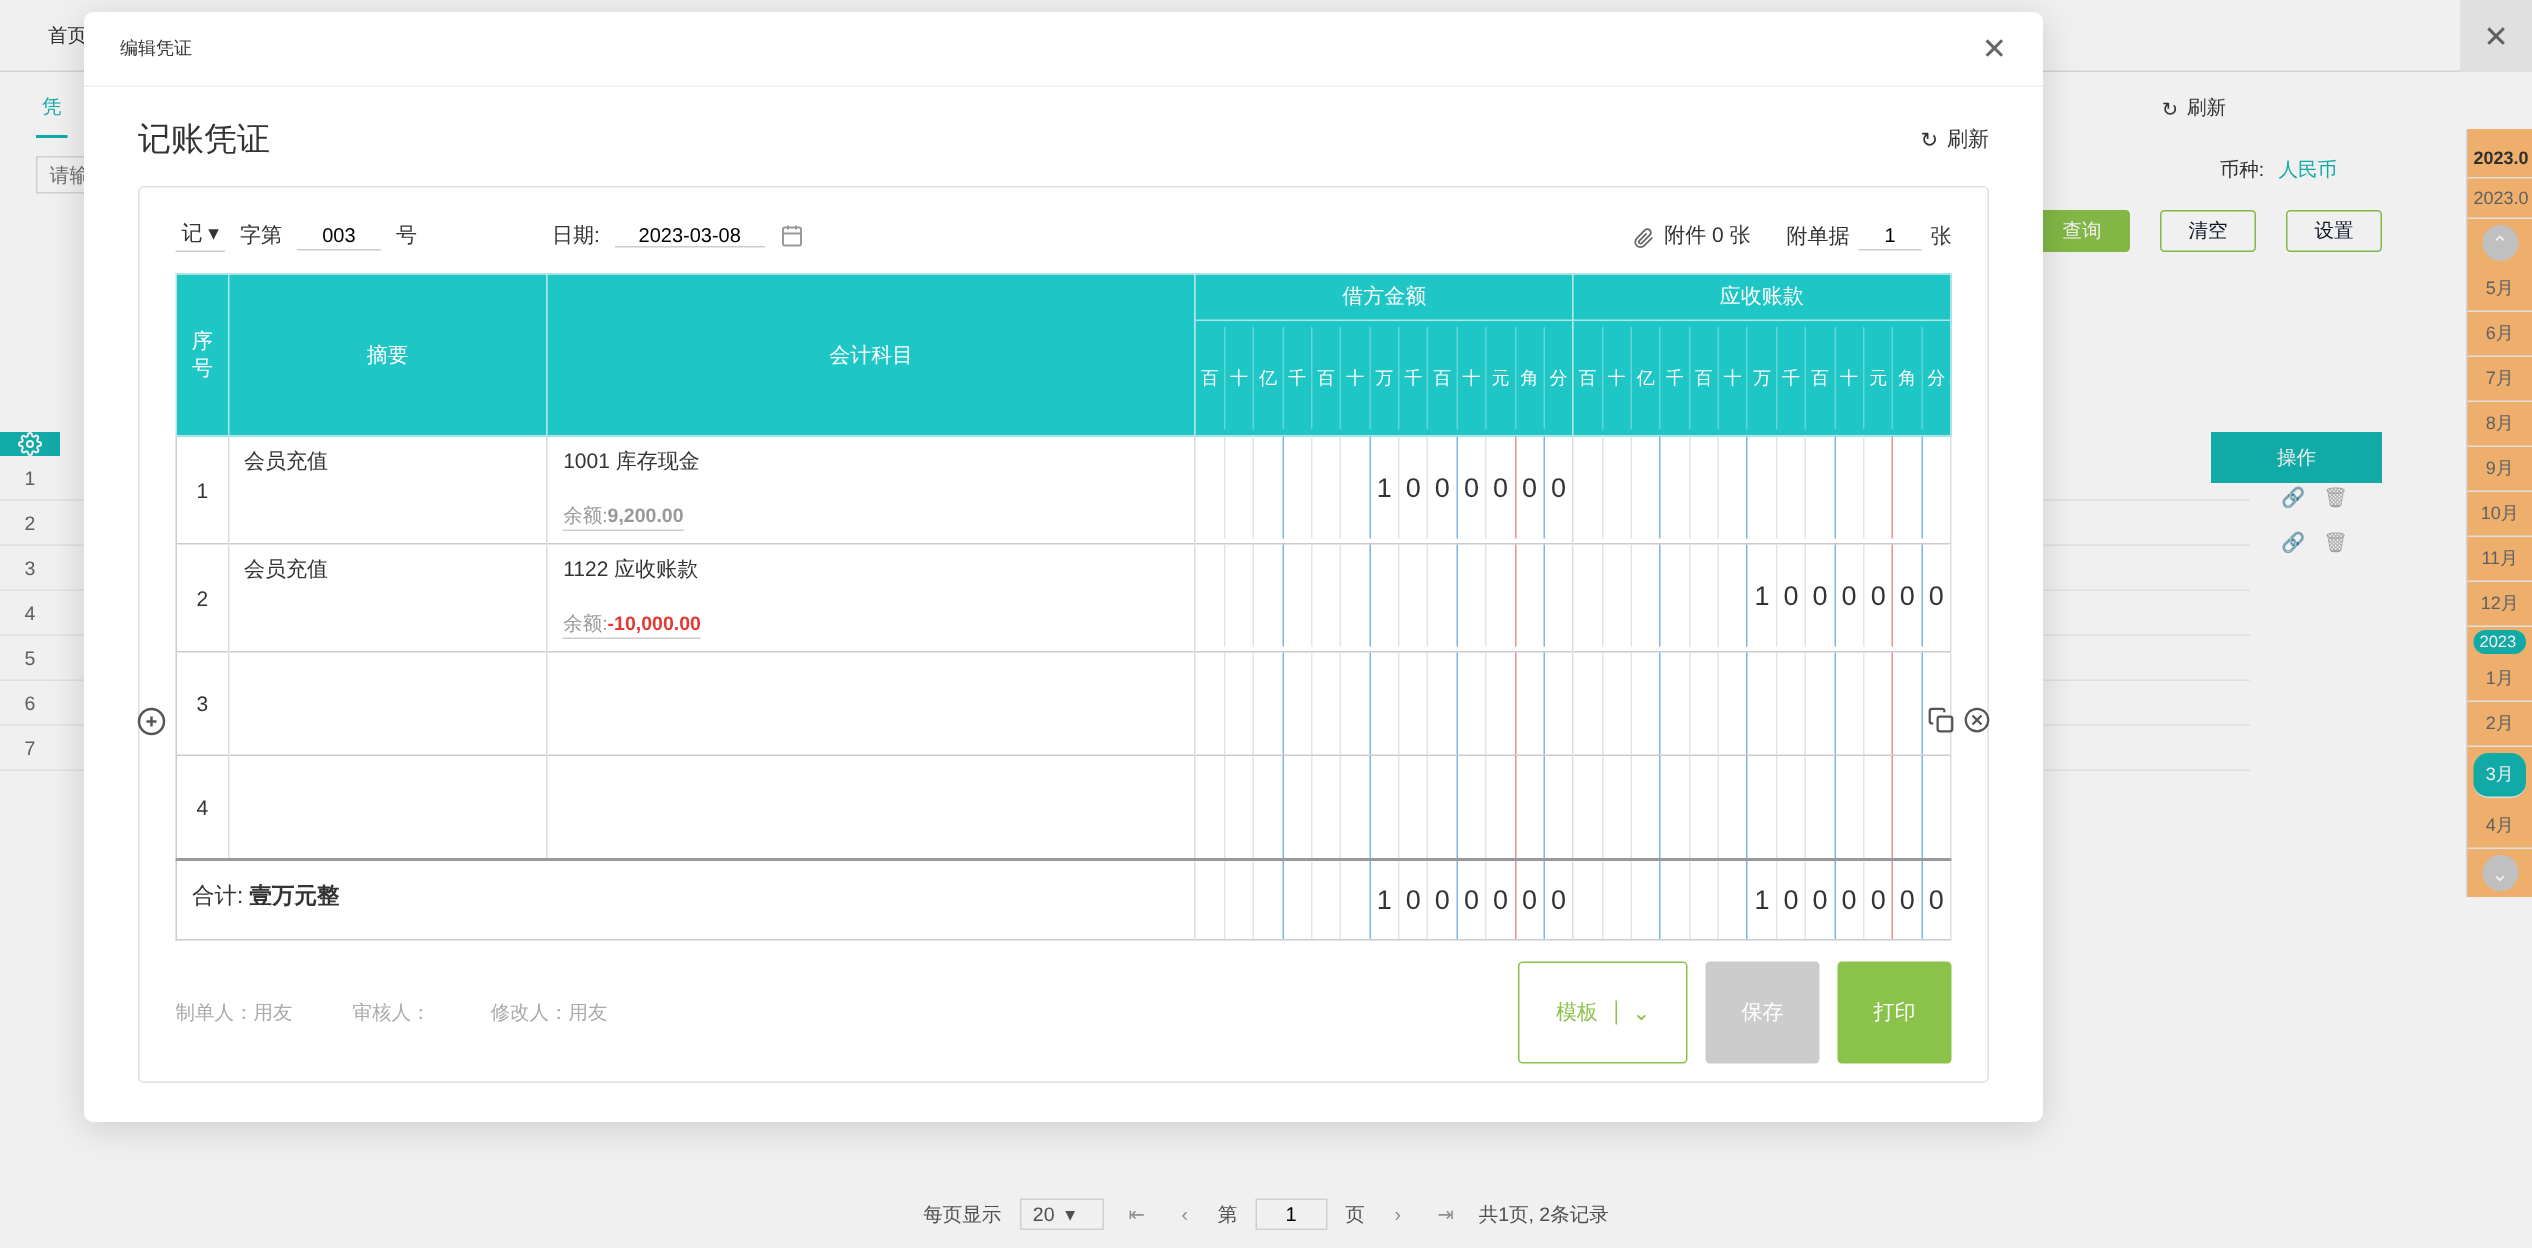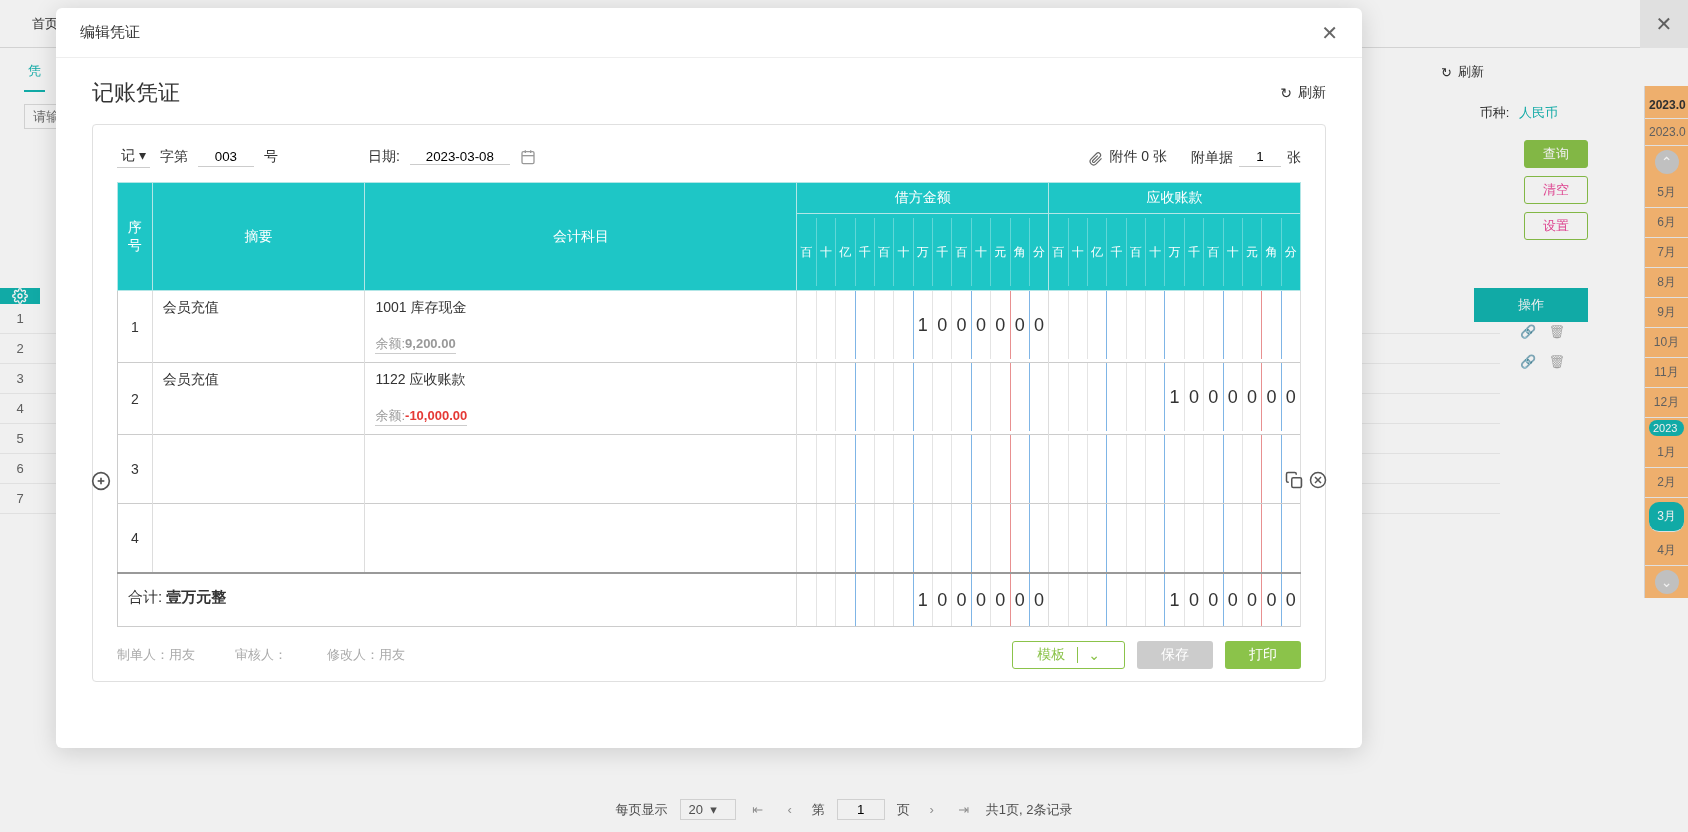--- a/index.html
+++ b/index.html
@@ -7,22 +7,22 @@
 
 
 .bg-page { position: absolute; top: 0; left: 0; width: 100%; height: 100%; background: #fff; }
 .bg-tabs { height: 48px; border-bottom: 1px solid #e0e0e0; display: flex; align-items: center; padding: 0 16px; }
 .bg-tab { padding: 0 16px; color: #333; }
 .bg-close { position: absolute; right: 0; top: 0; width: 48px; height: 48px; display: flex; align-items: center; justify-content: center; font-size: 20px; color: #666; background: #eee; }
 .bg-toolbar { height: 48px; display: flex; align-items: center; padding: 0 24px; gap: 24px; }
 .bg-refresh { display: flex; gap: 6px; align-items: center; margin-left: auto; margin-right: 180px; }
 .bg-currency { position: absolute; right: 130px; top: 104px; font-size: 13px; }
 .bg-currency .val { color: #13b5b1; margin-left: 6px; }
-.bg-buttons { position: absolute; right: 100px; top: 140px; display: flex; flex-direction: column; gap: 8px; }
-.bg-btn { border: 1px solid #8bc34a; color: #ec4899; background: #fff; padding: 4px 18px; border-radius: 3px; font-size: 13px; }
+.bg-buttons { position: absolute; right: 100px; top: 140px; display: flex; flex-direction: row; gap: 20px; }
+.bg-btn { border: 1px solid #8bc34a; color: #0f172a; background: #fff; padding: 4px 18px; border-radius: 3px; font-size: 13px; }
 .bg-btn.primary { background: #8bc34a; color: #fff; }
 .bg-input { border: 1px solid #ddd; padding: 4px 8px; width: 180px; }
 
 .bg-table-wrap { position: absolute; left: 0; top: 288px; width: 1500px; }
 .bg-th-cog { width: 40px; background: #13b5b1; color: #fff; display: flex; align-items: center; justify-content: center; }
 .bg-op-col { position: absolute; right: 100px; top: 288px; width: 114px; background: #13b5b1; color: #fff; text-align: center; padding: 8px 0; }
 .bg-rows { }
 .bg-row { height: 30px; border-bottom: 1px solid #eee; display: flex; align-items: center; }
 .bg-row-num { width: 40px; text-align: center; color: #666; }
 .bg-op-cell { position: absolute; right: 100px; width: 90px; display: flex; gap: 12px; justify-content: center; color: #aaa; }
@@ -37,21 +37,21 @@
 .side-row { padding: 6px 4px; text-align: center; color: #666; border-bottom: 1px solid #eee; }
 .side-row.head { font-weight: bold; color: #333; }
 .side-row.sel { background: #13b5b1; color: #fff; border-radius: 10px; margin: 4px; }
 .side-circ { width: 24px; height: 24px; border-radius: 50%; background: #ccc; margin: 4px auto; display: flex; align-items: center; justify-content: center; color: #fff; font-size: 14px; }
 .side-year { background: #13b5b1; color: #fff; border-radius: 10px; font-size: 11px; padding: 2px 4px; margin: 2px 4px; }
 
 
 .modal-mask { position: absolute; inset: 0; background: rgba(0,0,0,0.06); }
 .modal { position: absolute; left: 56px; top: 8px; width: 1306px; height: 740px; background: #fff; border-radius: 6px; box-shadow: 0 4px 24px rgba(0,0,0,0.15); display: flex; flex-direction: column; }
 .modal-head { height: 50px; display: flex; align-items: center; padding: 0 24px; border-bottom: 1px solid #eee; }
-.modal-title { font-size: 15px; color: #333; }
+.modal-title { font-size: 12px; color: #333; }
 .modal-close { margin-left: auto; font-size: 20px; color: #666; cursor: pointer; }
 .modal-body { flex: 1; padding: 20px 36px 8px; overflow: auto; }
 
 .voucher-top { display: flex; align-items: center; justify-content: space-between; margin-bottom: 16px; }
 .voucher-title { font-size: 22px; font-weight: 500; color: #333; }
 .voucher-refresh { display: flex; gap: 6px; align-items: center; color: #333; font-size: 14px; }
 
 .voucher-card { border: 1px solid #e0e0e0; border-radius: 4px; padding: 20px 24px 12px; position: relative; }
 .vc-header { display: flex; align-items: center; gap: 10px; margin-bottom: 14px; font-size: 14px; }
 .vc-sel { border: none; border-bottom: 1px solid #ccc; padding: 2px 4px; }
@@ -86,21 +86,21 @@
 .vt-total { border-top: 2px solid #999; }
 .vt-total td { padding: 14px 10px; font-size: 15px; }
 .vt-total .lbl { font-weight: 500; }
 .vt-total .amt-grid { min-height: 52px; }
 
 .row-side-btns { position: absolute; right: -2px; top: 346px; display: flex; flex-direction: column; gap: 0; color: #555; }
 .row-side-left { position: absolute; left: -2px; top: 346px; color: #555; }
 
 .vc-footer { display: flex; align-items: center; margin-top: 14px; gap: 40px; font-size: 13px; color: #aaa; }
 .vc-actions { margin-left: auto; display: flex; gap: 12px; }
-.btn { padding: 4px 24px; border-radius: 3px; font-size: 14px; border: 1px solid transparent; cursor: pointer; }
+.btn { padding: 24px 24px; border-radius: 3px; font-size: 14px; border: 1px solid transparent; cursor: pointer; }
 .btn-tpl { border: 1px solid #8bc34a; color: #8bc34a; background: #fff; display: flex; align-items: center; }
 .btn-tpl .dd { border-left: 1px solid #8bc34a; margin-left: 12px; padding-left: 10px; }
 .btn-save { background: #ccc; color: #fff; border: none; }
 .btn-print { background: #8bc34a; color: #fff; border: none; }
 
 svg { display: inline-block; vertical-align: middle; }
 </style>
 </head>
 <body>
 

